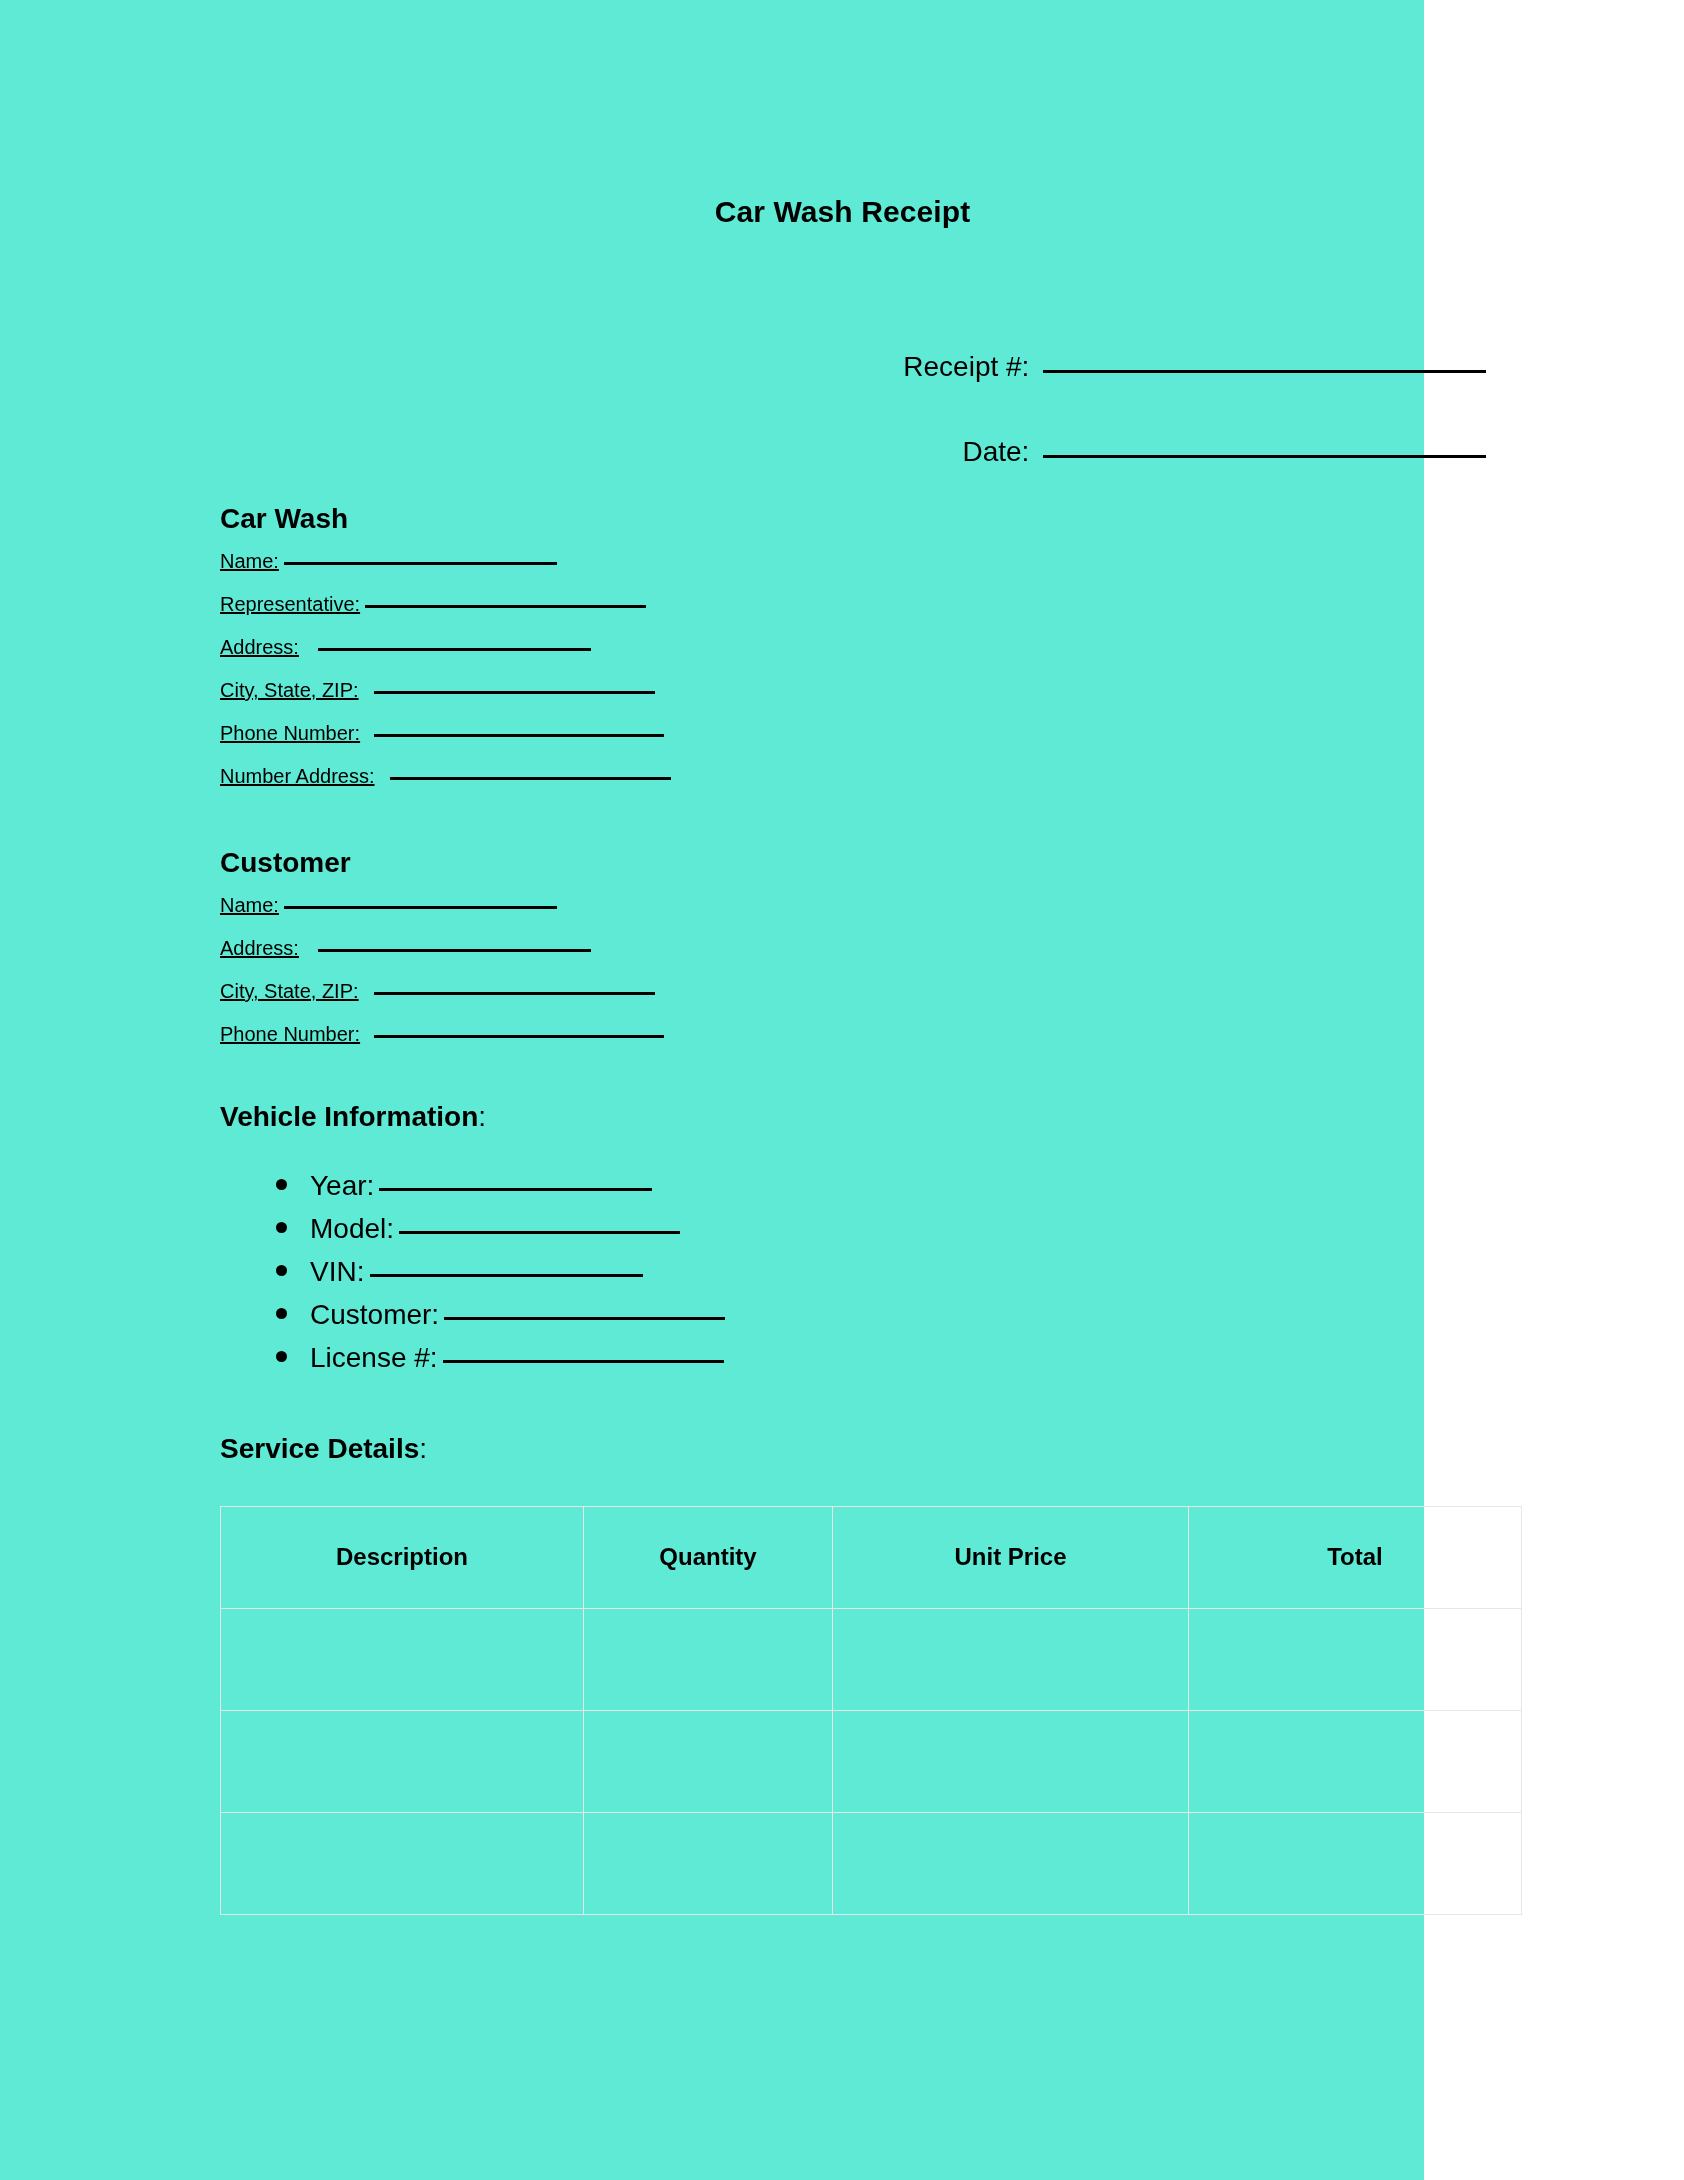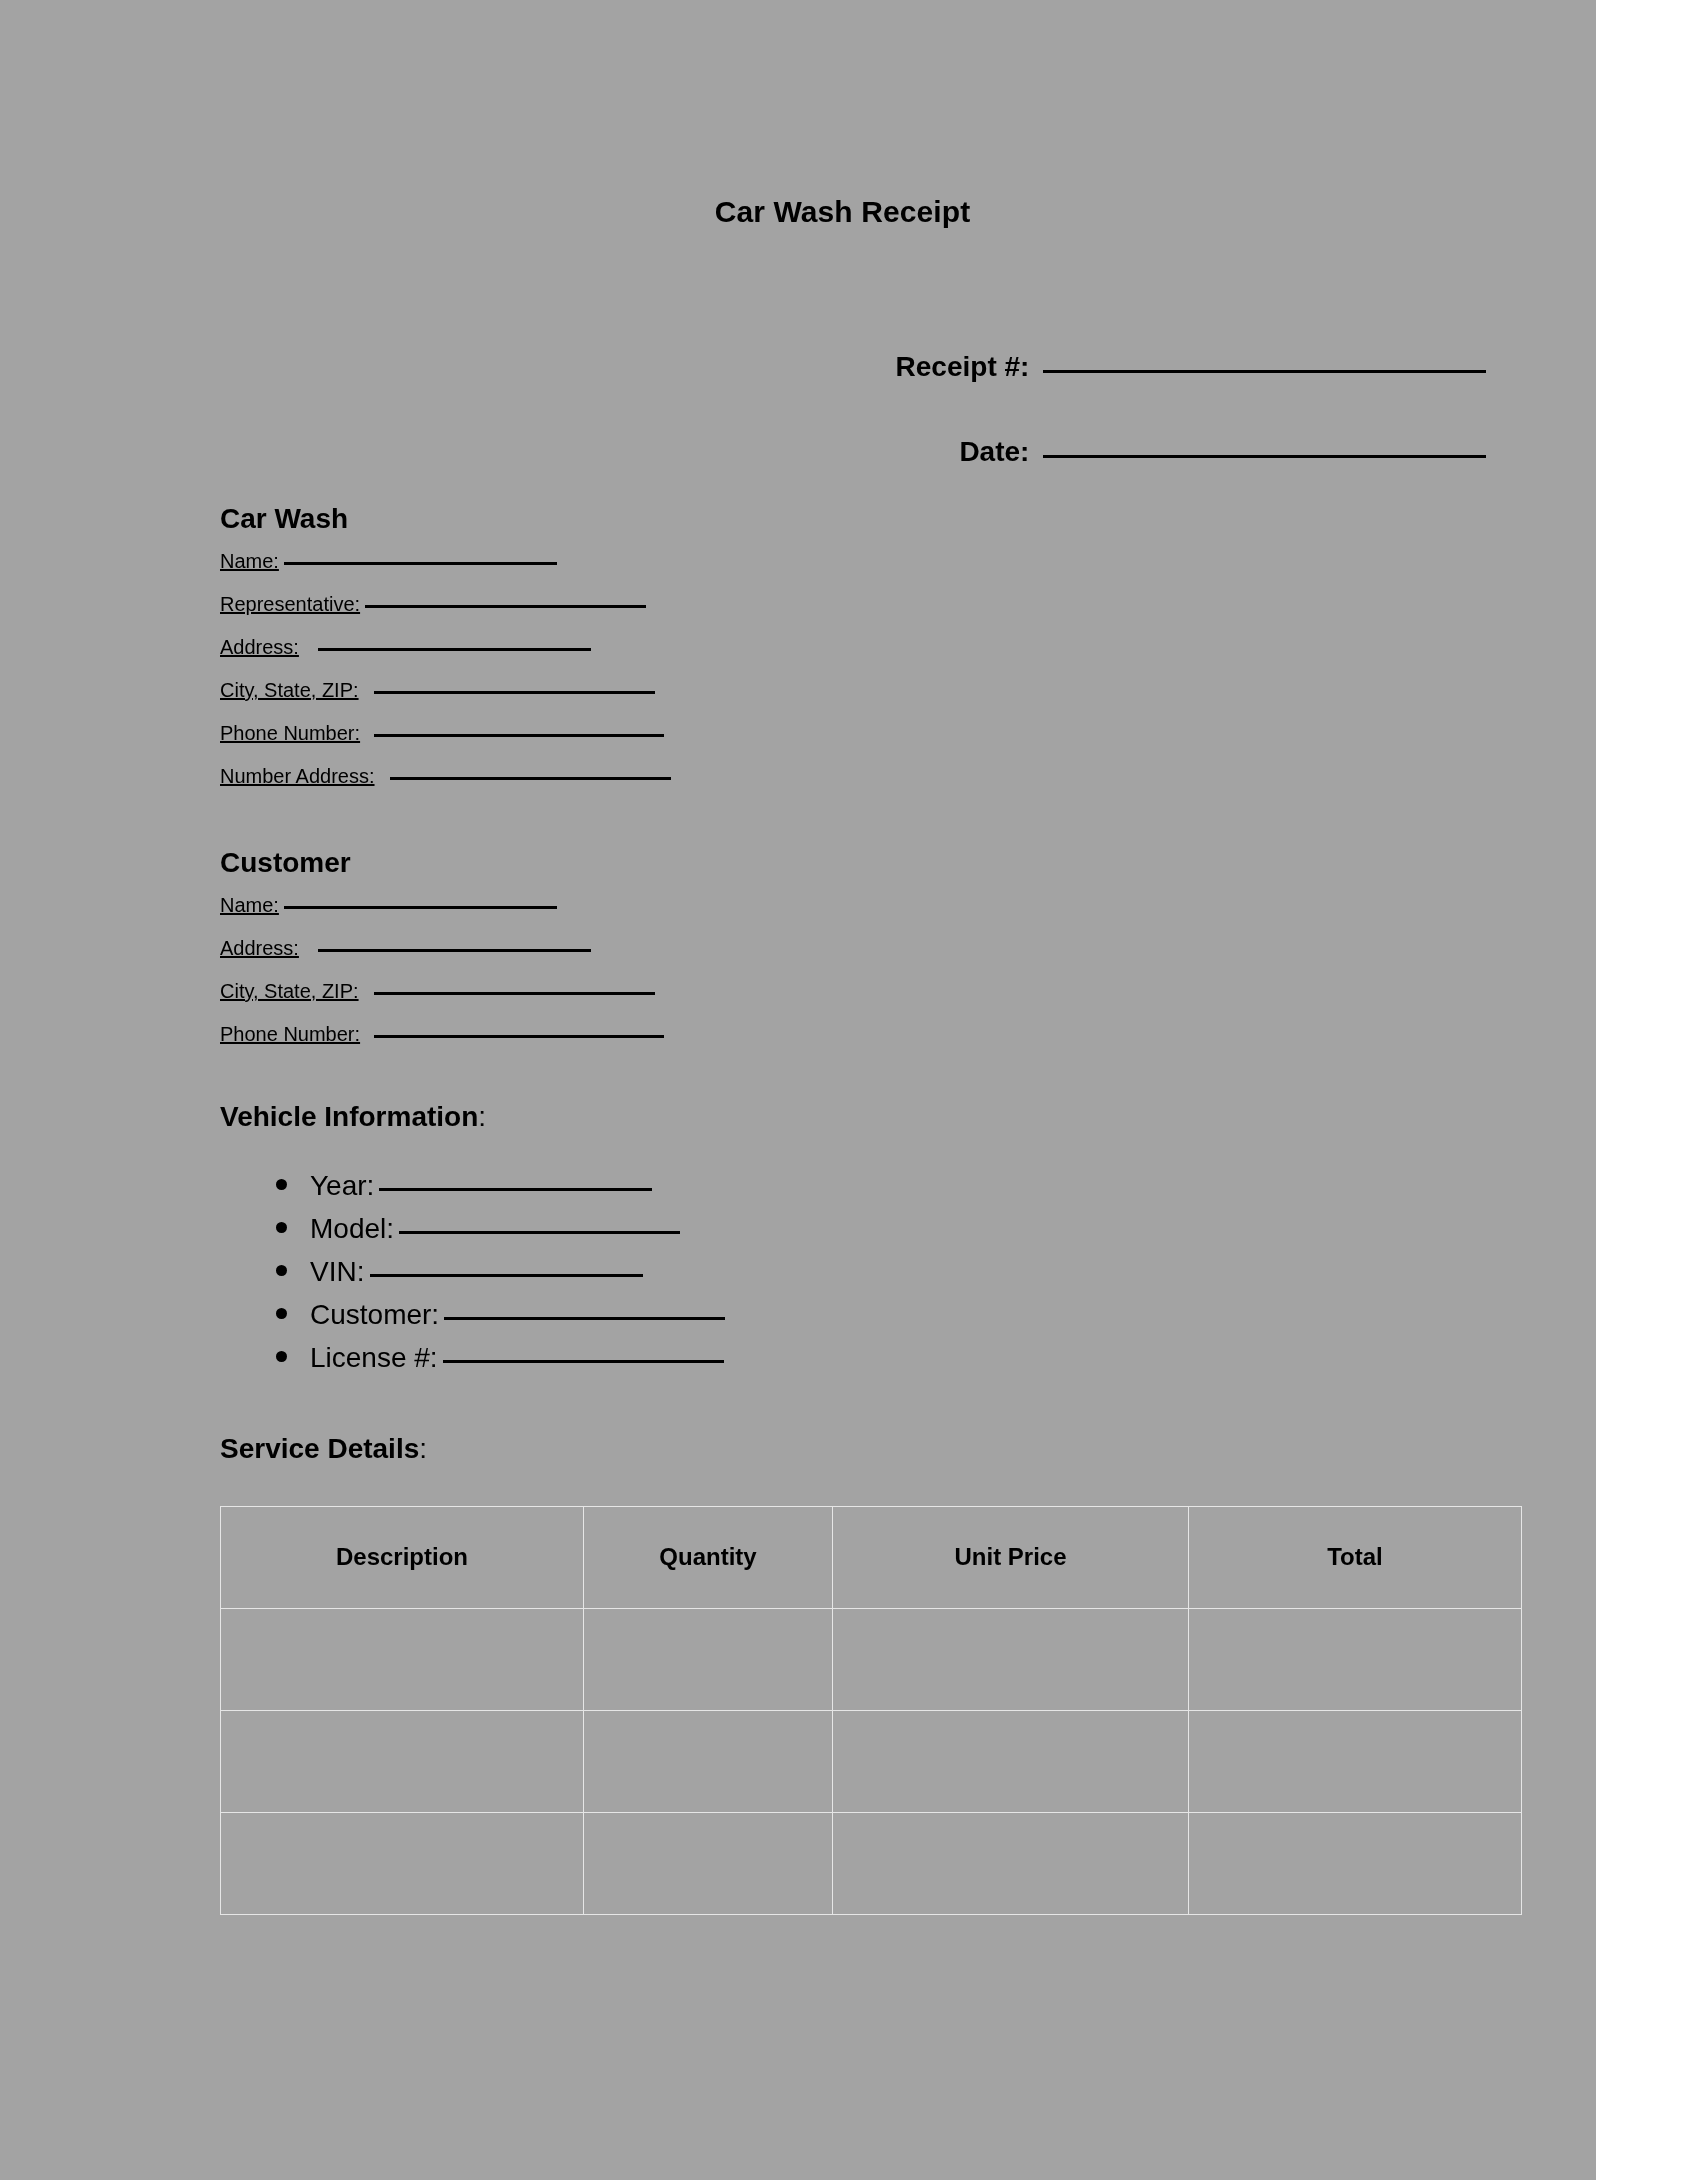--- a/index.html
+++ b/index.html
@@ -11,23 +11,23 @@
   body {
     width: 1685px;
     height: 2181px;
     font-family: "Liberation Sans", sans-serif;
     color: #000000;
     -webkit-font-smoothing: antialiased;
   }
 
   .page {
     position: relative;
-    width: 1596px;
+    width: 1424px;
     height: 2181px;
-    background: #a3a3a3;
+    background: #5eead4;
     box-sizing: border-box;
   }
 
   
   .doc-title {
     position: absolute;
     left: 0;
     top: 194px;
     width: 1685px;
     text-align: center;
@@ -44,21 +44,21 @@
     top: 324px;
     width: 1486px;
     text-align: right;
     font-size: 28px;
     line-height: 85px;
   }
   .meta-row {
     white-space: nowrap;
     display: block;
   }
-  .meta-label { font-weight: bold; margin-left: 44px; }
+  .meta-label { font-weight: normal; margin-left: 44px; }
   .rule-long {
     display: inline-block;
     width: 443px;
     border-bottom: 3.4px solid #000;
     margin-left: 13.6px;
     vertical-align: 3.4px;
     height: 0;
   }
 
   

